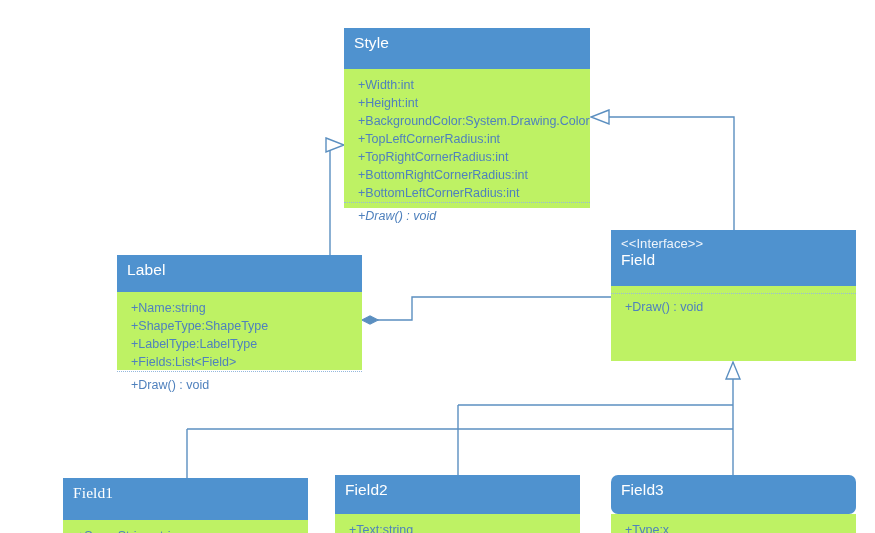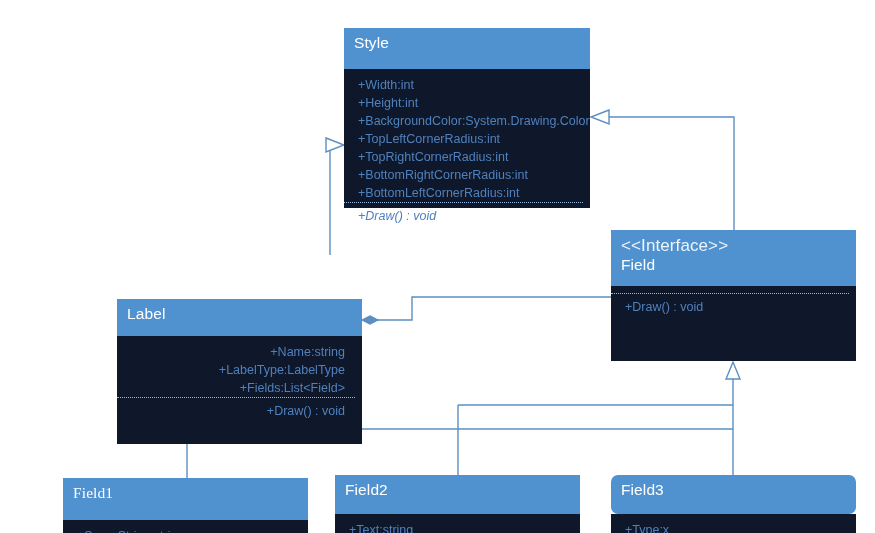--- a/index.html
+++ b/index.html
@@ -23,34 +23,34 @@
     box-sizing:border-box;
   }
   .uml-header{
     background:#4f92cf;
     color:#ffffff;
     box-sizing:border-box;
     padding:6px 10px 0 10px;
     line-height:1.18;
   }
   .stereotype{
-    font-size:17px;
+    font-size:13px;
     color:#eef4fb;
     display:block;
     letter-spacing:0.1px;
   }
   .cls-name{
     font-size:15.5px;
     display:block;
     letter-spacing:0.1px;
   }
   .uml-body{
-    background:#0f172a;
+    background:#bef264;
     box-sizing:border-box;
-    padding:7px 7px 6px 0;
+    padding:7px 0 6px 0;
   }
   .attr-list, .op-list{
     margin:0;padding:0;list-style:none;
   }
   .attr-list li, .op-list li{
     font-size:12.5px;
     color:#4f81bd;
     padding:1px 10px 1px 14px;
     line-height:1.28;
     white-space:nowrap;
@@ -117,26 +117,27 @@
         <li>+BottomRightCornerRadius:int</li>
         <li>+BottomLeftCornerRadius:int</li>
       </ul>
       <ul class="op-list">
         <li>+Draw() : void</li>
       </ul>
     </div>
   </div>
 
   <div class="uml-class" style="left:117px; top:255px; width:245px;">
-    <div class="uml-header" style="height:37px;margin-top:44px;">
+    <div class="uml-header" style="height:37px;">
       <span class="cls-name">Label</span>
     </div>
-    <div class="uml-body" style="height:108px;text-align:right;">
+    <div class="uml-body" style="height:78px;">
       <ul class="attr-list">
         <li>+Name:string</li>
+        <li>+ShapeType:ShapeType</li>
         <li>+LabelType:LabelType</li>
         <li>+Fields:List&lt;Field&gt;</li>
       </ul>
       <ul class="op-list non-italic">
         <li>+Draw() : void</li>
       </ul>
     </div>
   </div>
 
   <div class="uml-class" style="left:611px; top:230px; width:245px;">

